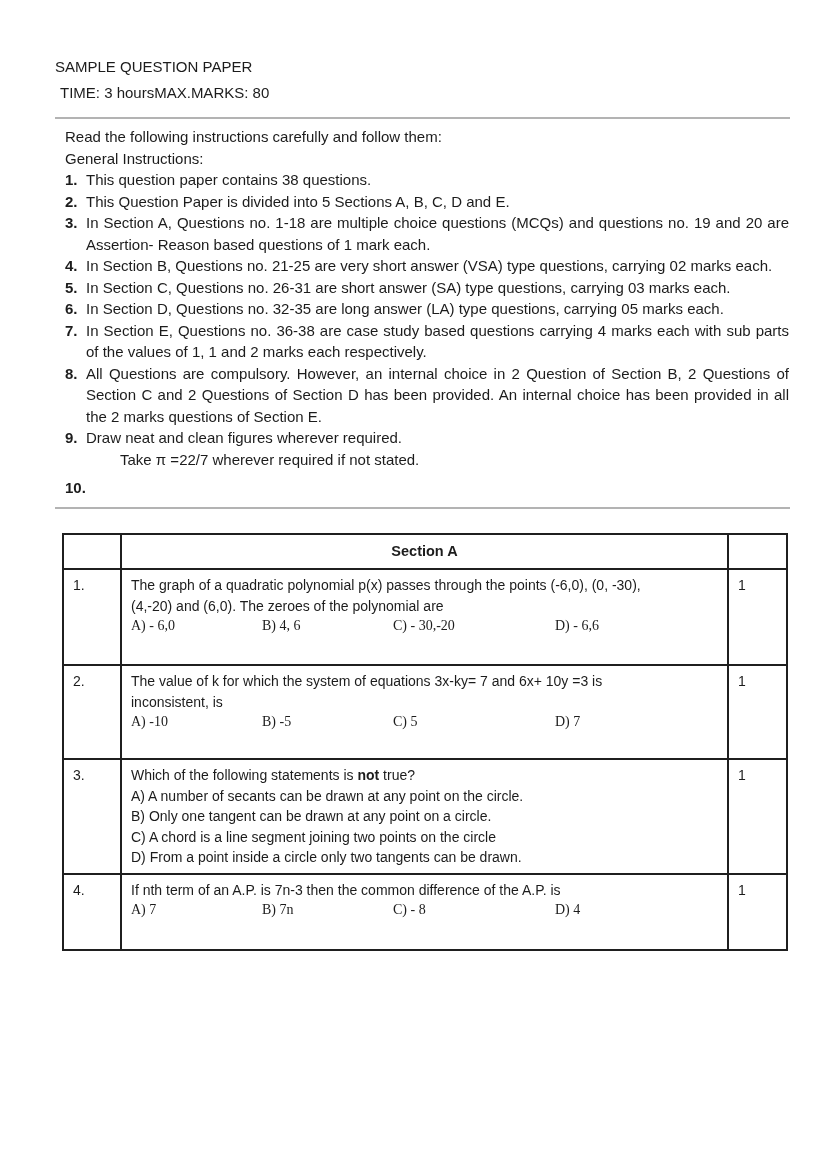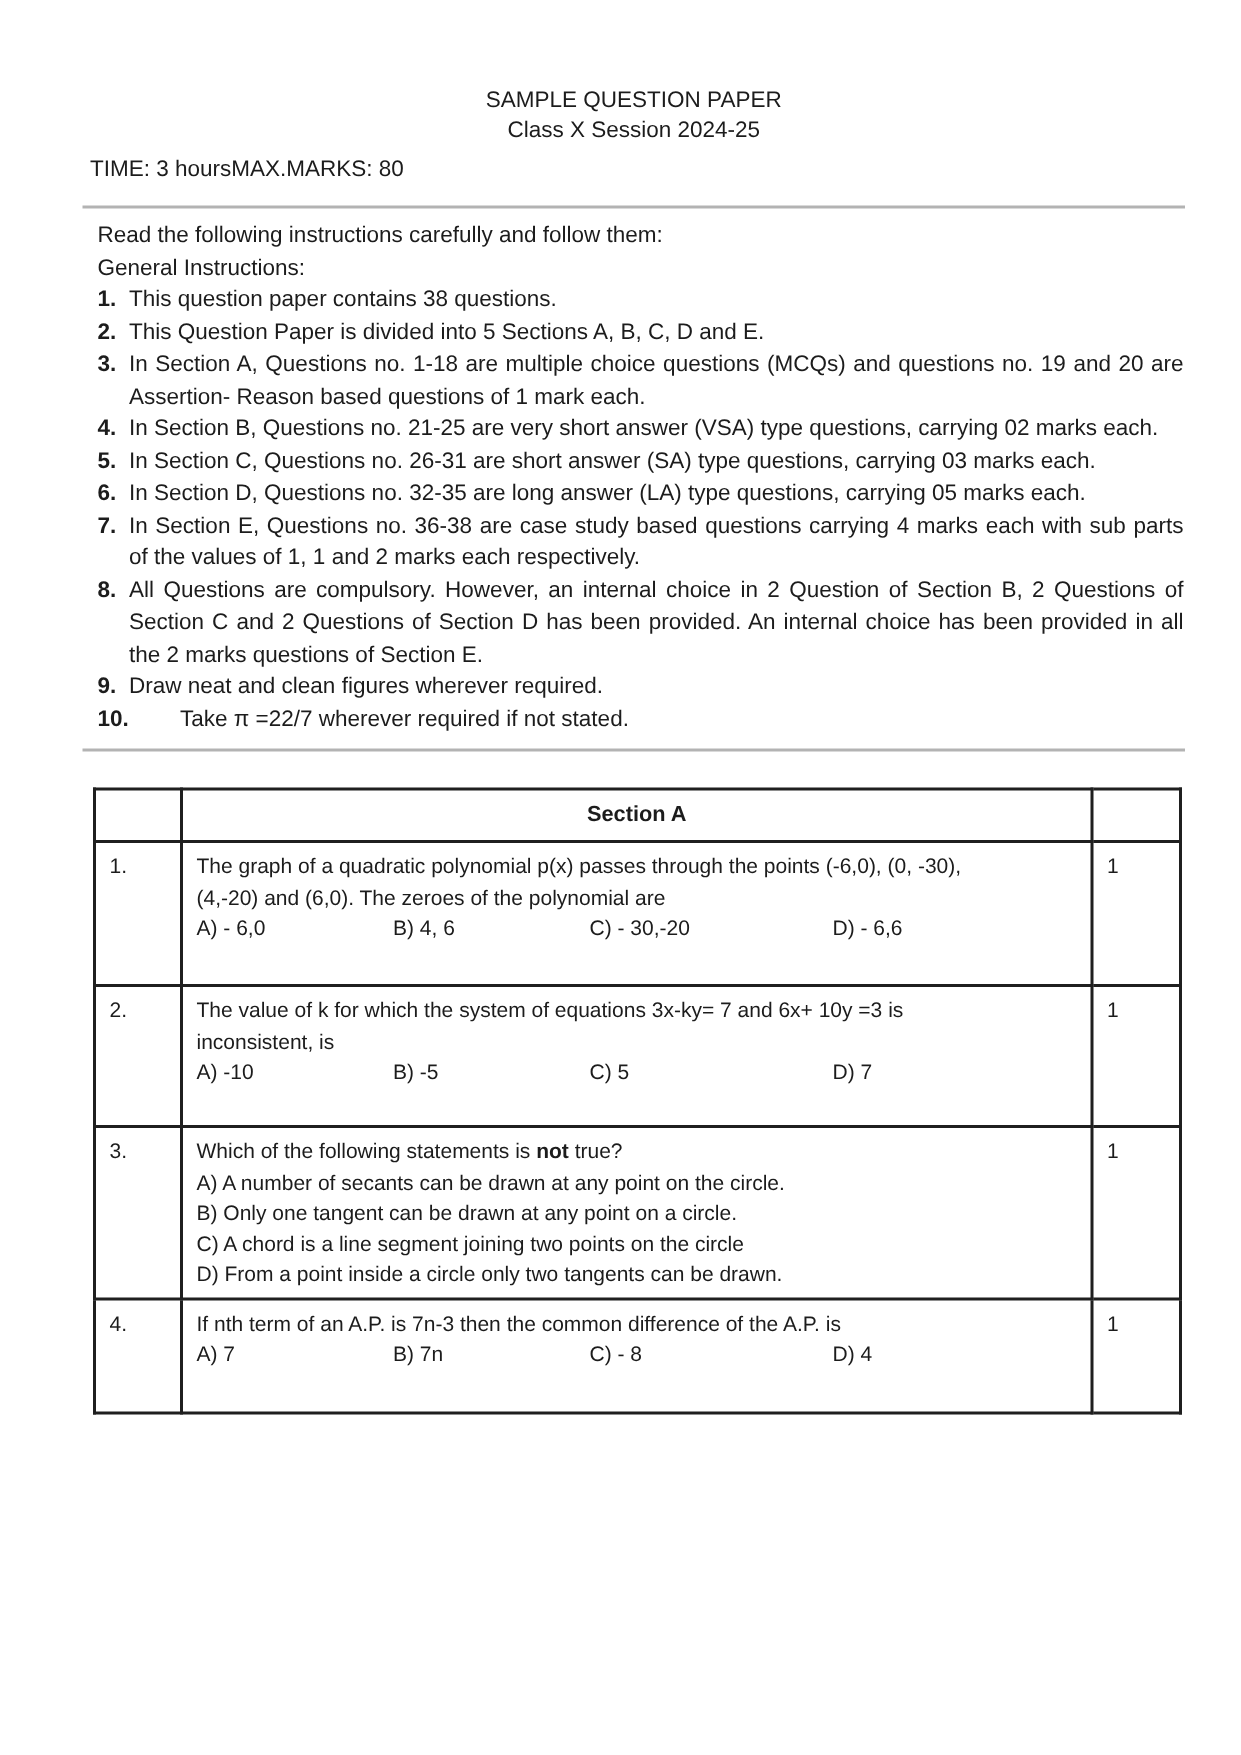--- a/index.html
+++ b/index.html
@@ -6,21 +6,21 @@
   html, body { background: #ffffff; }
   body {
     width: 827px; height: 1170px;
     font-family: "Liberation Sans", sans-serif;
     color: #1c1c1c;
     overflow: hidden;
     position: relative;
   }
   .doc-header {
     padding: 57px 37px 0 55px;
-    text-align: center;
+    text-align: left;
     font-size: 15px;
     line-height: 20px;
   }
   .time-row {
     margin-top: 6px;
     padding: 0 117px 0 60px;
     display: flex;
     font-size: 15px;
     line-height: 20px;
   }
@@ -34,21 +34,21 @@
     margin: 7px 38px 0 65px;
     font-size: 15px;
     line-height: 21.5px;
   }
   .instr-item { display: flex; }
   .instr-num {
     width: 21px;
     flex: 0 0 21px;
     font-weight: bold;
   }
-  .instr-item.wide .instr-num { width: 55px; flex: 0 0 55px; }
+  .instr-item.wide .instr-num { width: 55px; flex: 0 0 55px; margin-top: 28px; }
   .instr-text { flex: 1; text-align: justify; }
   .rule2 { margin-top: 9px; }
   table.qtable {
     margin: 24px 0 0 62px;
     width: 724px;
     border-collapse: collapse;
     table-layout: fixed;
     font-size: 14px;
     line-height: 20.5px;
   }
@@ -68,30 +68,30 @@
     padding: 3px 9px;
   }
   tr.sec-row { height: 35px; }
   tr.q1 { height: 96px; }
   tr.q2 { height: 94px; }
   tr.q3 { height: 114px; }
   tr.q4 { height: 76px; }
   .opts {
     display: grid;
     grid-template-columns: 131px 131px 162px auto;
+    font-family: Liberation Serif, serif;
   }
   .qnum, .qmark { padding-top: 5px; }
   b.inline-bold { font-weight: bold; }
 </style>
 </head>
 <body>
 
 <div class="doc-header">
   <div>SAMPLE QUESTION PAPER</div>
-  <div>Class X Session 2024-25</div>
 </div>
 
 <div class="time-row">
   <span>TIME: 3 hours</span>
   <span>MAX.MARKS: 80</span>
 </div>
 
 <hr class="rule">
 
 <div class="instructions">

